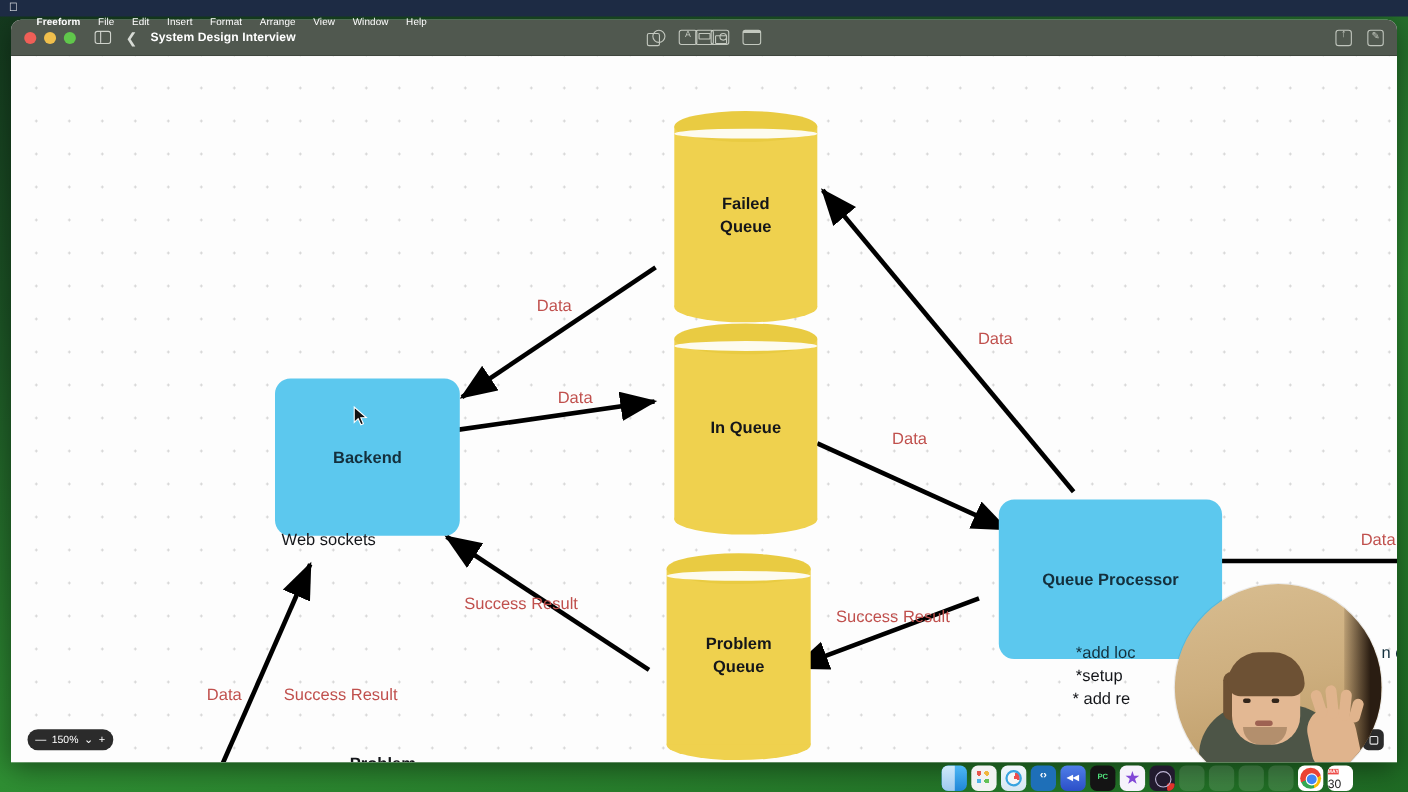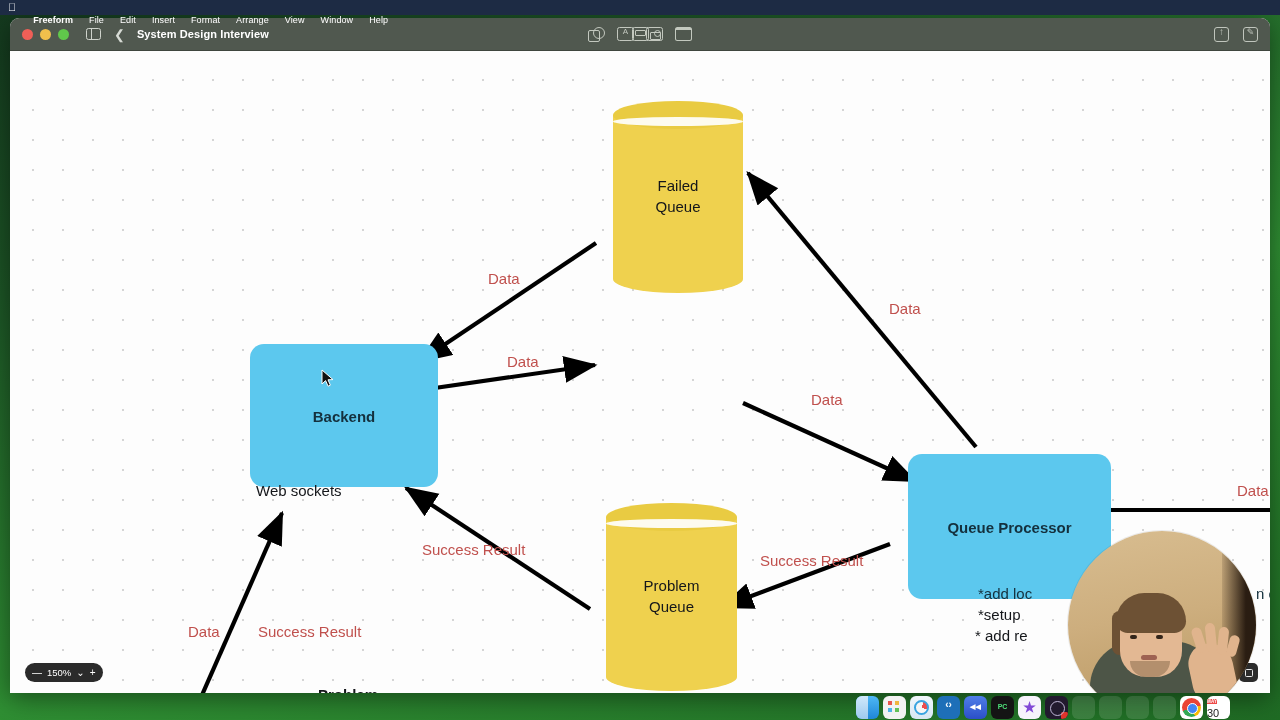--- a/index.html
+++ b/index.html
@@ -93,21 +93,21 @@
   
   .cyl { position:absolute; }
   .cyl .body { position:absolute; left:0; right:0; top:14px; bottom:14px; background:#efd14e; }
   .cyl .top  { position:absolute; left:0; right:0; top:0; height:28px; border-radius:50%;
                 background:#e9cb42; }
   .cyl .bot  { position:absolute; left:0; right:0; bottom:0; height:28px; border-radius:50%;
                 background:#efd14e; }
   .cyl .ring { position:absolute; left:0; right:0; top:16px; height:9px; border-radius:50%;
                 background:#fdfbef; }
   .cyl .lbl  { position:absolute; left:0; right:0; top:50%; transform:translateY(-50%);
-                text-align:center; font-size:15px; font-weight:normal; color:#14161a;
+                text-align:center; font-size:15px; font-weight:bold; color:#14161a;
                 line-height:1.38; z-index:4; }
 
   .rect { position:absolute; background:#5cc8ee; border-radius:14px; }
   .rect .lbl { position:absolute; left:0; right:0; top:50%; transform:translateY(-50%);
                 text-align:center; font-size:15px; font-weight:bold; color:#14303d; }
 
   .edge-label { position:absolute; color:#c0504d; font-size:15px; white-space:nowrap; }
   .note { position:absolute; color:#14161a; font-size:15px; white-space:nowrap; }
   .note.b { font-weight:bold; text-decoration:underline; }
   .note.blue { color:#14303d; }
@@ -285,33 +285,42 @@
       <div class="bot"></div>
       <div class="body"></div>
       <div class="top"></div>
       <div class="ring"></div>
       <div class="lbl">
         <div>Failed</div>
         <div>Queue</div>
       </div>
     </div>
 
+    <div class="cyl" style="left:603px; top:243px; width:130px; height:192px;">
+      <div class="bot"></div>
+      <div class="body"></div>
+      <div class="top"></div>
+      <div class="ring"></div>
+      <div class="lbl">
+        <div>In Queue</div>
+      </div>
+    </div>
 
     <div class="cyl" style="left:596px; top:452px; width:131px; height:188px;">
       <div class="bot"></div>
       <div class="body"></div>
       <div class="top"></div>
       <div class="ring"></div>
       <div class="lbl">
         <div>Problem</div>
         <div>Queue</div>
       </div>
     </div>
 
-    <div class="rect" style="left:240px; top:293px; width:188px; height:143px;">
+    <div class="rect" style="left:240px; top:293px; width:168px; height:143px;">
       <div class="lbl">Backend</div>
     </div>
 
     <div class="rect" style="left:898px; top:403px; width:203px; height:145px;">
       <div class="lbl">Queue Processor</div>
     </div>
 
     <span class="edge-label" style="left:478px; top:219px;">Data</span>
     <span class="edge-label" style="left:497px; top:302px;">Data</span>
     <span class="edge-label" style="left:879px; top:249px;">Data</span>

